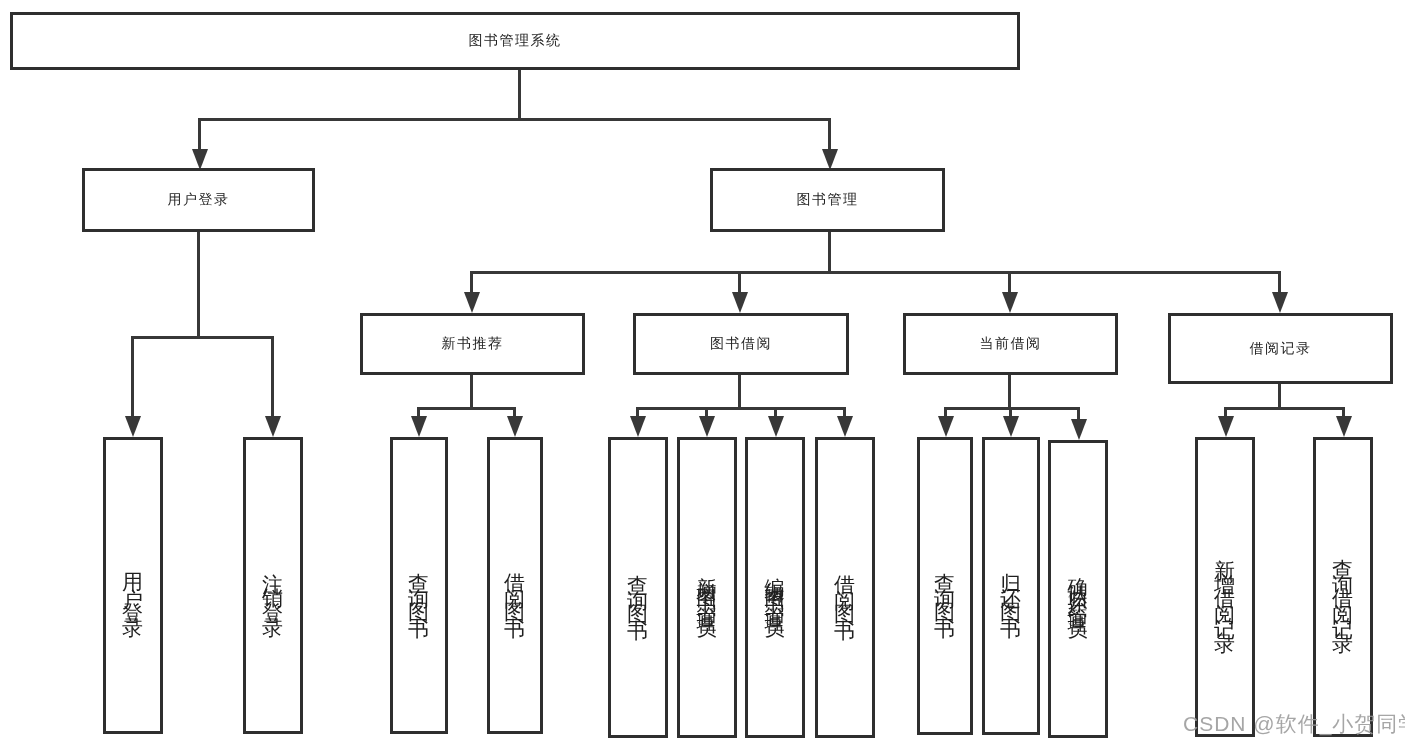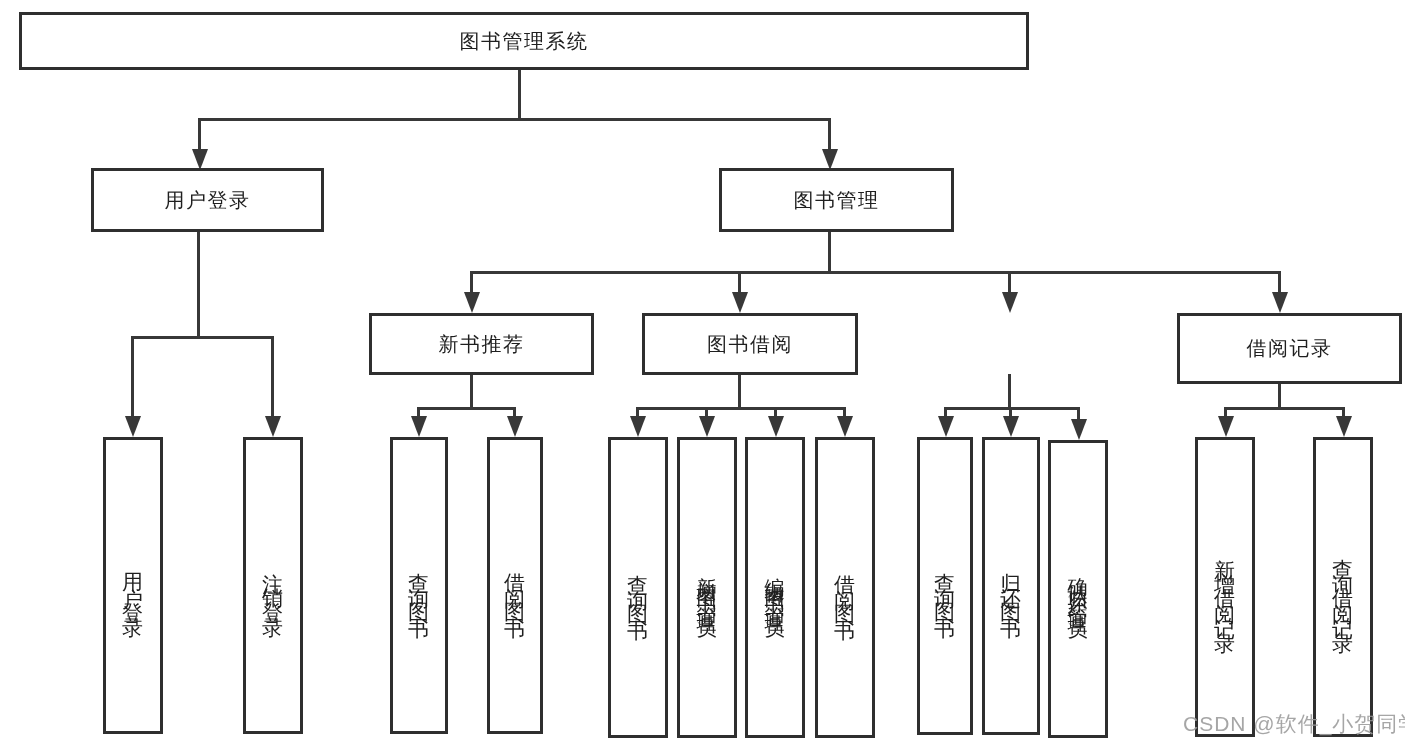--- a/index.html
+++ b/index.html
@@ -4,21 +4,21 @@
 <style>
   html,body { margin:0; padding:0; background:#ffffff; }
   .canvas {
     position:relative; width:1405px; height:747px; background:#ffffff;
     font-family:"Liberation Sans","DejaVu Sans",sans-serif; color:#1f1f1f; overflow:hidden;
   }
   .box {
     position:absolute; box-sizing:border-box; border:3px solid #2f2f2f; background:#ffffff;
     display:flex; align-items:center; justify-content:center;
   }
-  .box.h { font-size:20px; letter-spacing:1.5px;margin-left:9px; }
+  .box.h { font-size:14px; letter-spacing:1.5px; }
   .box.v {
     writing-mode:vertical-rl; text-orientation:mixed;
     font-size:21px; letter-spacing:15px; line-height:1;
   }
   .box.v.tight { font-size:20px; letter-spacing:6px; }
   .line { position:absolute; background:#383838; }
   .hline { height:3px; }
   .vline { width:3px; }
   .varrow { position:absolute; width:3px; background:#383838; }
   .varrow::after {
@@ -77,20 +77,21 @@
   <div class="varrow" style="left:1224px; top:407px; height:9px;"></div>
   <div class="varrow" style="left:1342px; top:407px; height:9px;"></div>
 
   <div class="box h" style="left:10px; top:12px; width:1010px; height:58px;">图书管理系统</div>
 
   <div class="box h" style="left:82px; top:168px; width:233px; height:64px;">用户登录</div>
   <div class="box h" style="left:710px; top:168px; width:235px; height:64px;text-align:center;">图书管理</div>
 
   <div class="box h" style="left:633px; top:313px; width:216px; height:62px;">图书借阅</div>
   <div class="box h" style="left:360px; top:313px; width:225px; height:62px;">新书推荐</div>
+  <div class="box h" style="left:903px; top:313px; width:215px; height:62px;">当前借阅</div>
   <div class="box h" style="left:1168px; top:313px; width:225px; height:71px;">借阅记录</div>
 
   <div class="box v" style="left:103px; top:437px; width:60px; height:297px;">用户登录</div>
   <div class="box v" style="left:243px; top:437px; width:60px; height:297px;">注销登录</div>
 
   <div class="box v" style="left:390px; top:437px; width:58px; height:297px;">查询图书</div>
   <div class="box v" style="left:487px; top:437px; width:56px; height:297px;">借阅图书</div>
 
   <div class="box v" style="left:608px; top:437px; width:60px; height:301px;">查询图书</div>
   <div class="box v tight" style="left:677px; top:437px; width:60px; height:301px;">新增图书（管理员）</div>

